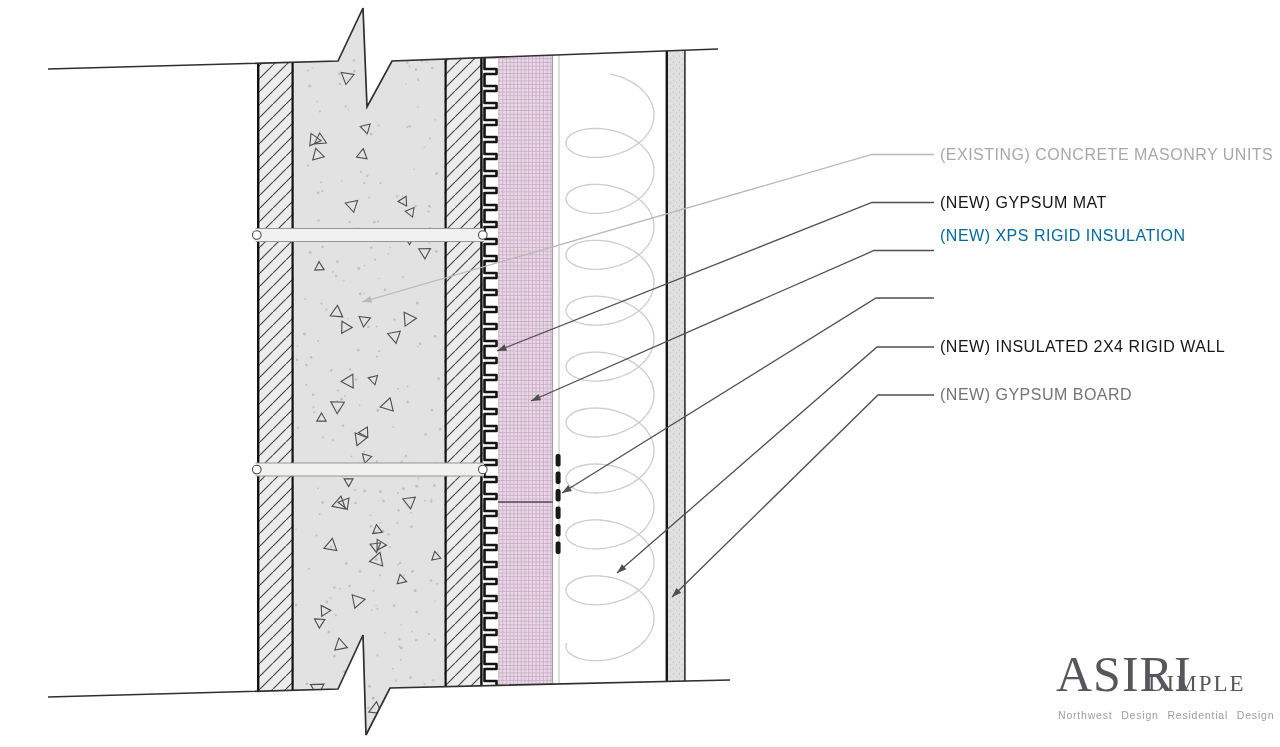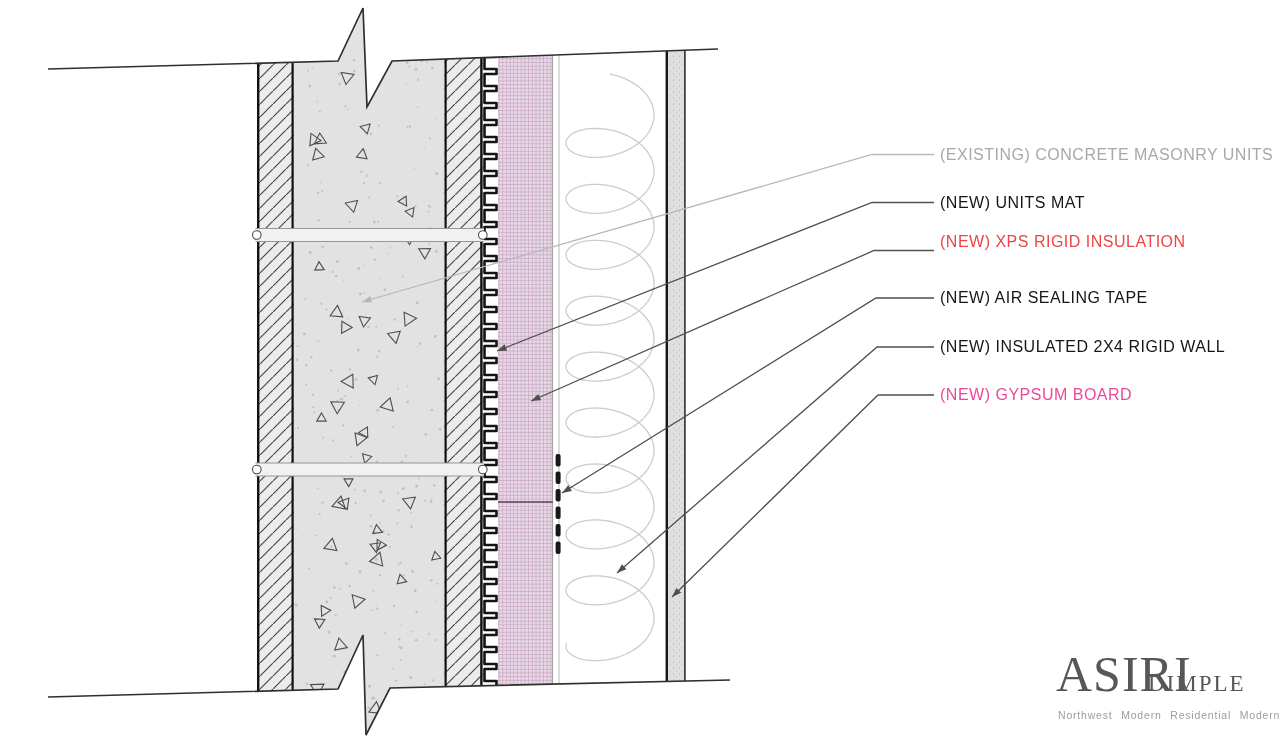--- a/index.html
+++ b/index.html
@@ -425,24 +425,23 @@
         <path d="M934,298 L876,298 L562,493" fill="none" stroke="#4f4f4f" stroke-width="1.3"></path>
         <polygon points="562,493 568.3,485.1 571.9,490.9" fill="#4f4f4f"></polygon>
         <path d="M934,347 L877,347 L617,573" fill="none" stroke="#4f4f4f" stroke-width="1.3"></path>
         <polygon points="617,573 621.9,564.2 626.4,569.3" fill="#4f4f4f"></polygon>
         <path d="M934,395 L878,395 L672,597" fill="none" stroke="#4f4f4f" stroke-width="1.3"></path>
         <polygon points="672,597 676.4,587.9 681.2,592.8" fill="#4f4f4f"></polygon>
       </g>
   </svg>
 
   <div class="callout-label" style="top: 143.5px; color: rgb(168, 168, 168);">(EXISTING) CONCRETE MASONRY UNITS</div>
-  <div class="callout-label" style="top: 191.5px; color: rgb(22, 22, 22);">(NEW) UNITS MAT</div>
-  <div class="callout-label" style="top: 231px; color: #ef4444;">(NEW) XPS RIGID INSULATION</div>
-  <div class="callout-label" style="top: 287px; color: rgb(22, 22, 22);">(NEW) AIR SEALING TAPE</div>
+  <div class="callout-label" style="top: 191.5px; color: rgb(22, 22, 22);">(NEW) GYPSUM MAT</div>
+  <div class="callout-label" style="top: 225px; color: #0369a1;">(NEW) XPS RIGID INSULATION</div>
   <div class="callout-label" style="top: 336px; color: rgb(22, 22, 22);">(NEW) INSULATED 2X4 RIGID WALL</div>
-  <div class="callout-label" style="top: 384px; color: #ec4899; text-align: right;">(NEW) GYPSUM BOARD</div>
+  <div class="callout-label" style="top: 384px; color: #737373; text-align: right;">(NEW) GYPSUM BOARD</div>
 
   <div id="logo" style="color: rgb(87, 87, 91);">
     <span id="logo-brand">ASIRI</span>
     <span id="logo-suffix">DIMPLE</span>
-    <span id="logo-tagline" style="color: rgb(156, 156, 156);">Northwest Modern Residential Modern</span>
+    <span id="logo-tagline" style="color: rgb(156, 156, 156);">Northwest Design Residential Design</span>
   </div>
 </div>
 
 </body></html>

